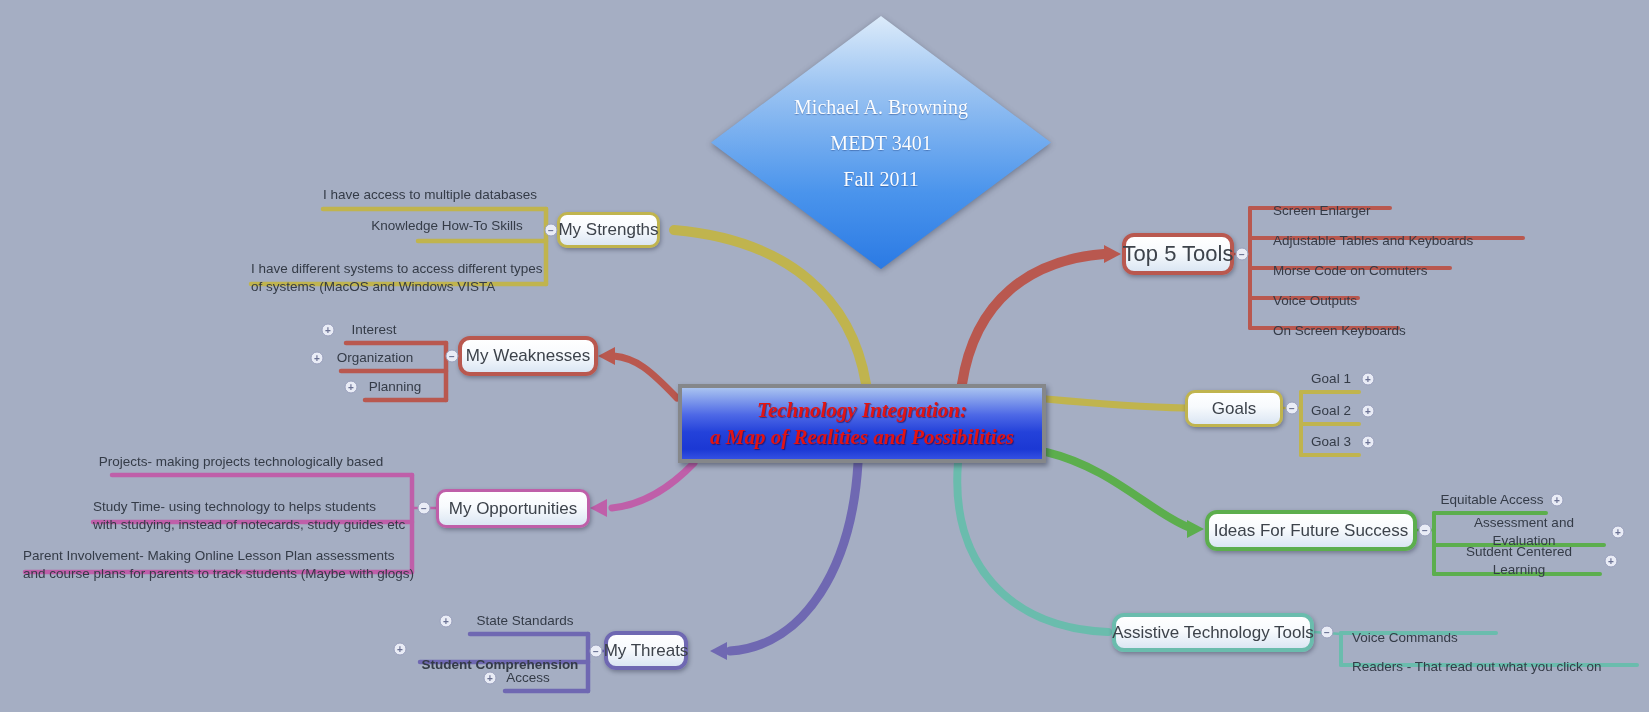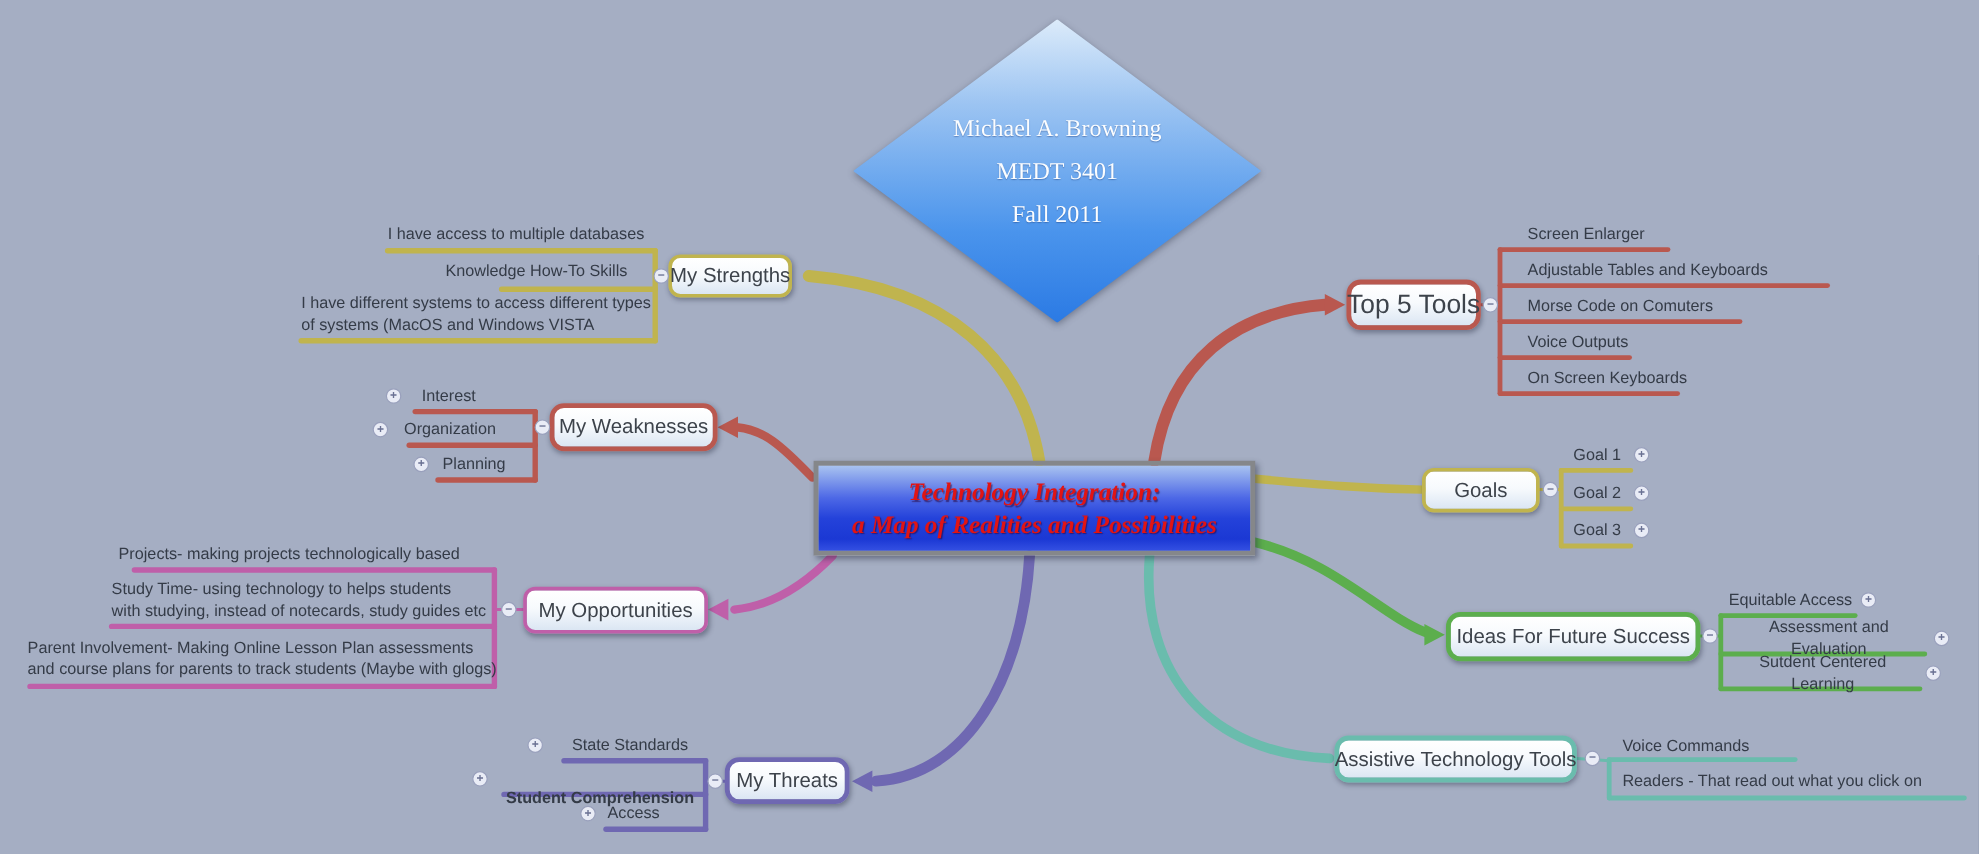--- a/index.html
+++ b/index.html
@@ -7,21 +7,21 @@
     position:relative; width:1649px; height:712px; overflow:hidden;
     background:#a5aec3;
     font-family:"Liberation Sans", sans-serif;
   }
   svg.wires { position:absolute; left:0; top:0; width:1649px; height:712px; }
   .lbl {
     position:absolute; transform:translate(-50%,-50%);
     font-size:13.5px; line-height:18px; color:#343b47;
     white-space:pre-line; text-align:center; pointer-events:auto;
   }
-  .lbl.anchor-left { transform:translate(0,-50%); text-align:left; }
+  .lbl.anchor-left { transform:translate(0,-50%); text-align:left;margin-top:16px; }
   .node {
     position:absolute; box-sizing:border-box;
     display:flex; align-items:center; justify-content:center;
     background:linear-gradient(180deg,#ffffff 0%,#f7fafd 45%,#dbe6f3 100%);
     border:3px solid #888; border-radius:10px;
     box-shadow:1px 2px 4px rgba(30,35,55,0.38);
     color:#3d434b; font-size:17px; white-space:nowrap;
   }
   .node.thick { border-width:4px; border-radius:12px; }
   .toggle {
@@ -175,21 +175,21 @@
   <div class="toggle" style="left:351px;top:387px;">+</div>
 
   <div class="node" style="left: 436px; top: 489px; width: 154px; height: 39px; border-color: rgb(191, 95, 169);">My Opportunities</div>
   <div class="toggle" style="left:424px;top:508px;">−</div>
   <div class="lbl" style="left:241px;top:462px;">Projects- making projects technologically based</div>
   <div class="lbl anchor-left" style="left:93px;top:500px;">Study Time- using technology to helps students
 with studying, instead of notecards, study guides etc</div>
   <div class="lbl anchor-left" style="left:23px;top:549px;">Parent Involvement- Making Online Lesson Plan assessments
 and course plans for parents to track students (Maybe with glogs)</div>
 
-  <div class="node thick" style="left: 604px; top: 631px; width: 104px; height: 39px; border-color: rgb(111, 104, 178);">My Threats</div>
+  <div class="node thick" style="left: 604px; top: 631px; width: 84px; height: 39px; border-color: rgb(111, 104, 178);">My Threats</div>
   <div class="toggle" style="left:596px;top:651px;">−</div>
   <div class="lbl" style="left:525px;top:621px;">State Standards</div>
   <div class="toggle" style="left:446px;top:621px;">+</div>
   <div class="lbl" style="left:500px;top:665px;font-weight:bold;">Student Comprehension</div>
   <div class="toggle" style="left:400px;top:649px;">+</div>
   <div class="lbl" style="left:528px;top:678px;">Access</div>
   <div class="toggle" style="left:490px;top:678px;">+</div>
 
   <div class="node thick" style="left: 1122px; top: 233px; width: 112px; height: 42px; font-size: 22px; border-color: rgb(185, 88, 79);">Top 5 Tools</div>
   <div class="toggle" style="left:1242px;top:254px;">−</div>

